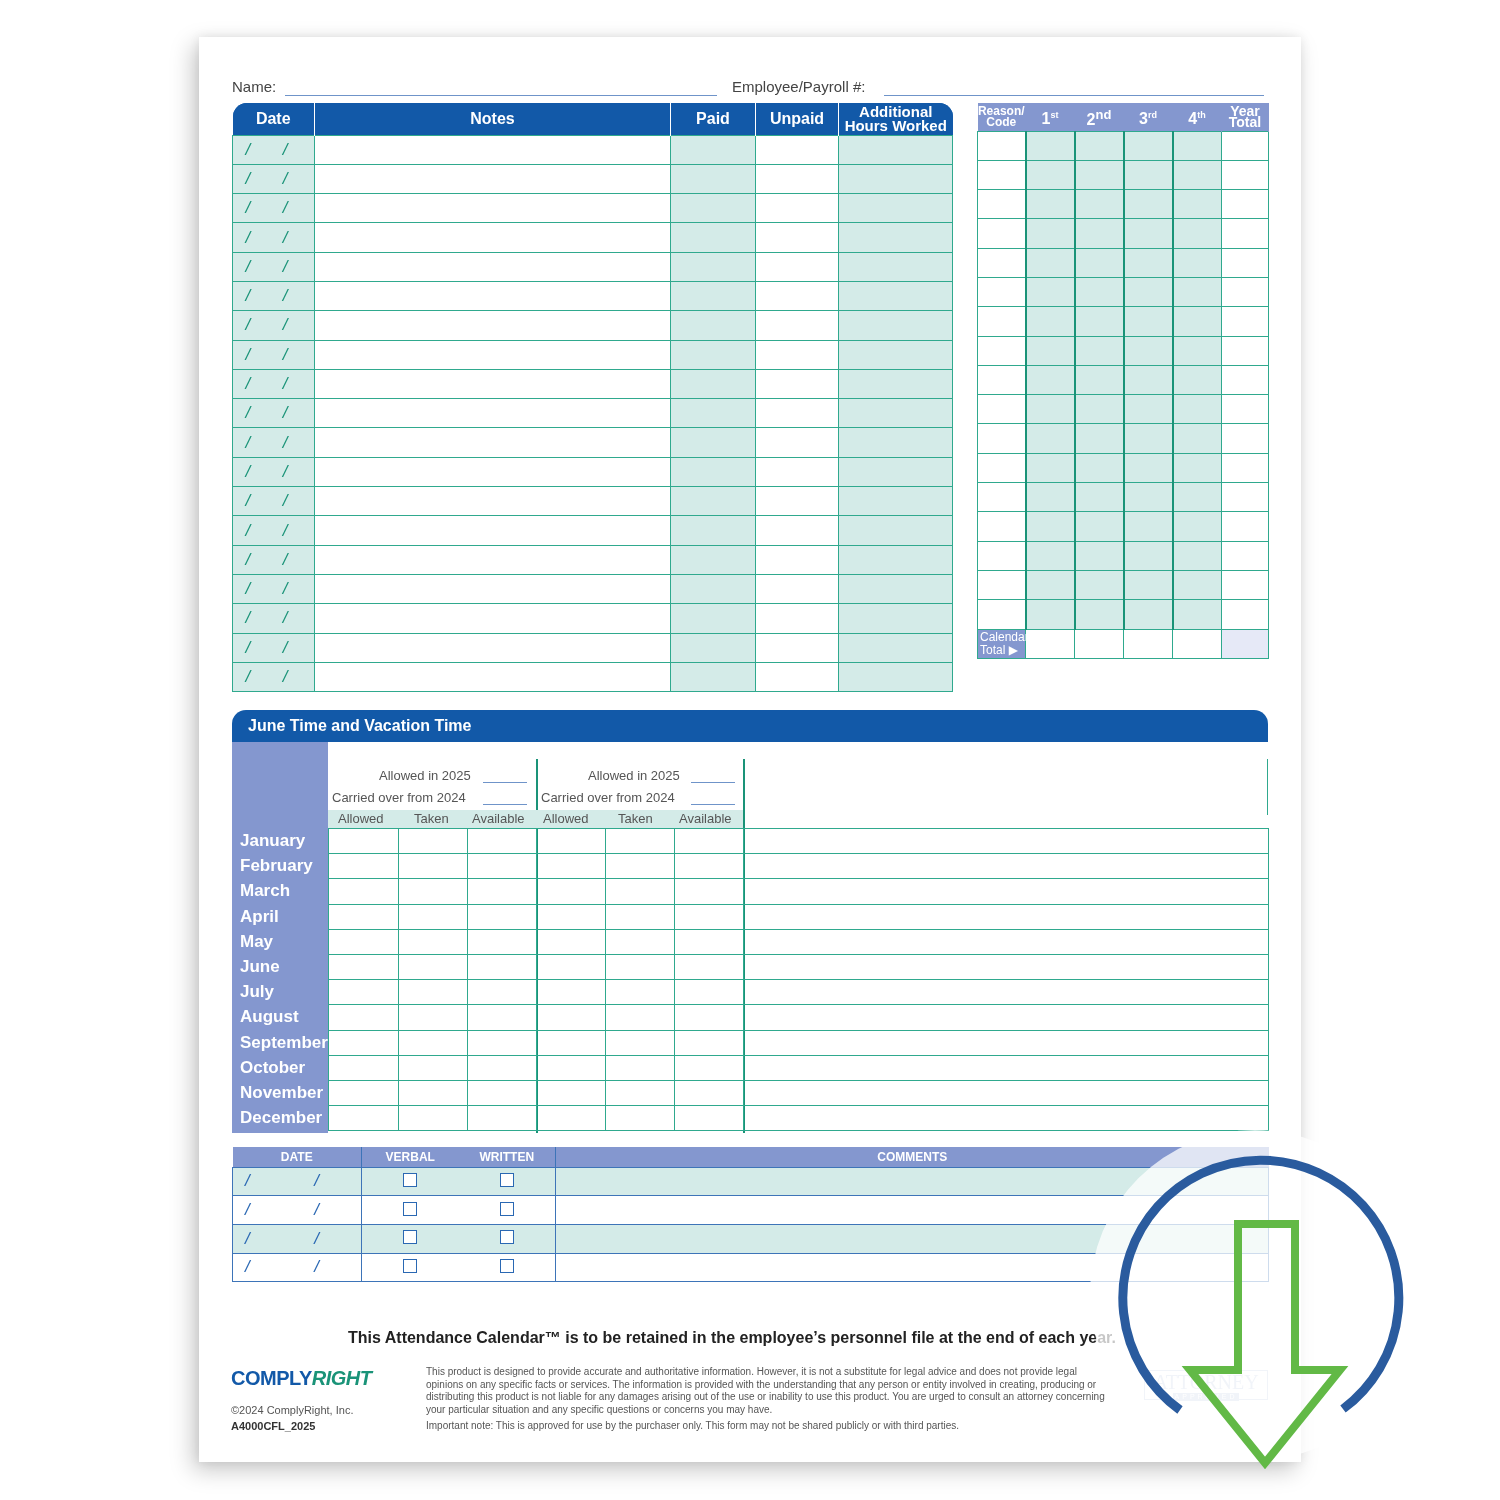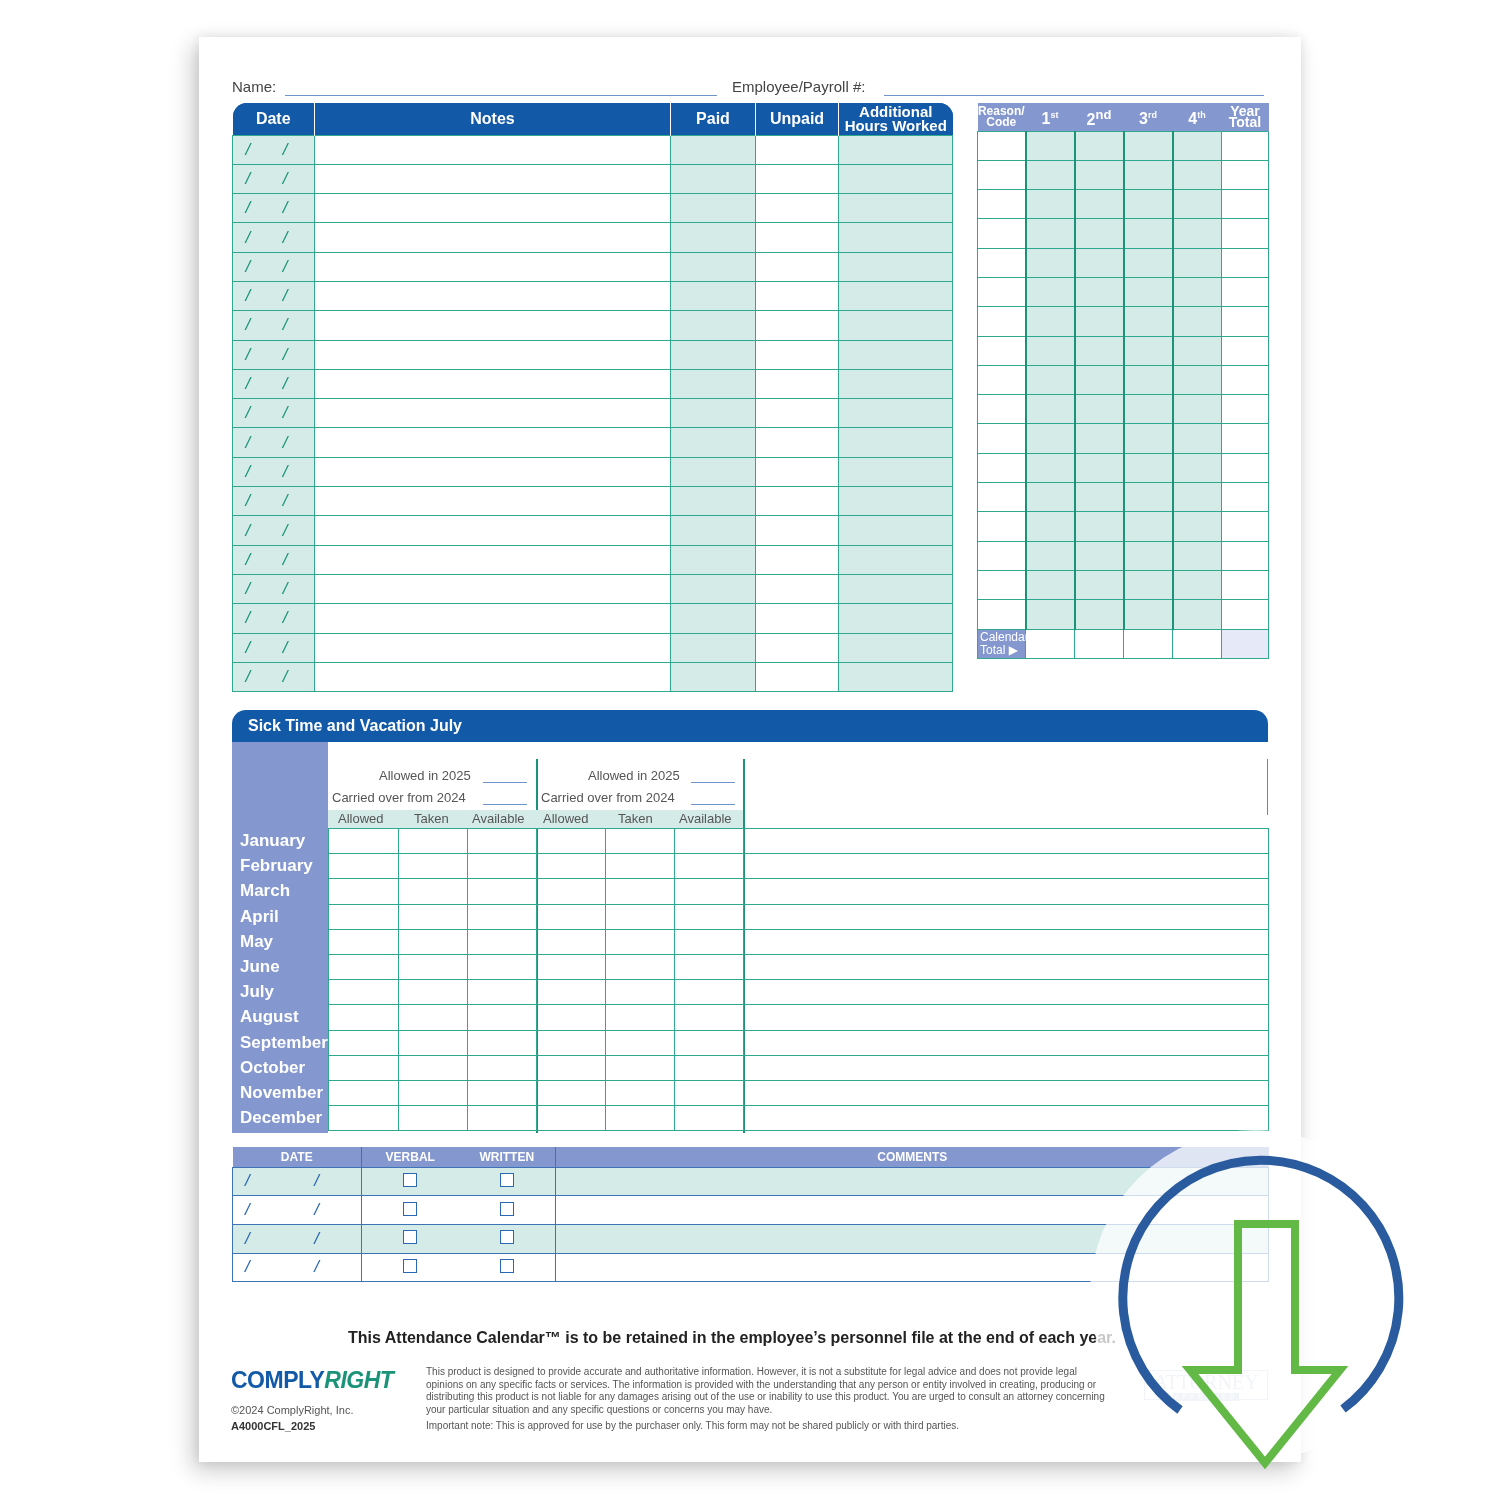--- a/index.html
+++ b/index.html
@@ -360,21 +360,21 @@
             <td></td>
             <td></td>
             <td></td>
             <td style="background: rgb(230, 233, 247);"></td>
           </tr>
         </tbody>
     </table>
   </div>
 
   <div class="abs" style="left:33px;top:673px;width:1036px">
-    <div class="hdr" style="height:32px;border-radius:14px 14px 0 0;line-height:32px;font-size:16px;padding-left:16px">Sick Time and Vacation July</div>
+    <div class="hdr" style="height:32px;border-radius:14px 14px 0 0;line-height:32px;font-size:16px;padding-left:16px">June Time and Vacation Time</div>
     <div style="position:relative;height:391px;background:#fff">
 
       <div class="abs sub" style="left:0;top:0;width:96px;height:391px"></div>
 
       <div class="abs" style="left:96px;top:17px;width:940px;height:56px;border-right:1.5px solid #2fa98e"></div>
       <div class="abs" style="left:304px;top:17px;height:374px;border-left:2px solid #1a9378"></div>
       <div class="abs" style="left:511px;top:17px;height:374px;border-left:2px solid #1a9378"></div>
 
       <div class="abs lbl" style="left:147px;top:26px;font-size:13px;color:#555">Allowed in 2025</div>
       <div class="abs uline" style="left:251px;top:40px;width:44px"></div>
@@ -573,21 +573,21 @@
             <td style="text-align: center; border-left: none; border-right: none;"><span class="cb"></span></td>
             <td style="text-align: center; border-left: none; border-right: 1.5px solid rgb(61, 116, 184);"><span class="cb"></span></td>
             <td></td>
           </tr>
         </tbody>
     </table>
   </div>
 
   <div class="abs" style="left:149px;top:1292px;font-size:16px;font-weight:bold;color:#222;font-family:'Liberation Sans',sans-serif">This Attendance Calendar™ is to be retained in the employee’s personnel file at the end of each year.</div>
 
-  <div class="abs" style="left:32px;top:1330px;font-family:'Liberation Sans',sans-serif;font-weight:bold;font-size:23px;letter-spacing:-0.5px">
+  <div class="abs" style="left:32px;top:1330px;font-family:'Liberation Sans',sans-serif;font-weight:bold;font-size:20px;letter-spacing:-0.5px">
     <span style="color:#1259a8">COMPLY</span><span style="color:#1a9378;font-style:italic">RIGHT</span>
   </div>
   <div class="abs small" style="left:32px;top:1367px;font-size:11px">©2024 ComplyRight, Inc.</div>
   <div class="abs small" style="left:32px;top:1383px;font-size:11px;font-weight:bold;color:#333">A4000CFL_2025</div>
   <div class="abs small" style="left:227px;top:1329px;width:685px">This product is designed to provide accurate and authoritative information. However, it is not a substitute for legal advice and does not provide legal opinions on any specific facts or services. The information is provided with the understanding that any person or entity involved in creating, producing or distributing this product is not liable for any damages arising out of the use or inability to use this product. You are urged to consult an attorney concerning your particular situation and any specific questions or concerns you may have.</div>
   <div class="abs small" style="left:227px;top:1383px;width:685px">Important note: This is approved for use by the purchaser only. This form may not be shared publicly or with third parties.</div>
   <div class="abs" style="left:945px;top:1333px;width:124px;height:30px;border:1px solid #c7d2e6;text-align:center;color:#c7d2e6;font-family:'Liberation Serif',serif;font-size:20px;line-height:22px">
     <span>ATTORNEY</span>
     <div style="font-size:7px;background:#c7d2e6;color:#fff;line-height:8px;margin:0 28px;letter-spacing:3px;font-family:'Liberation Sans',sans-serif">APPROVED</div>
   </div>

